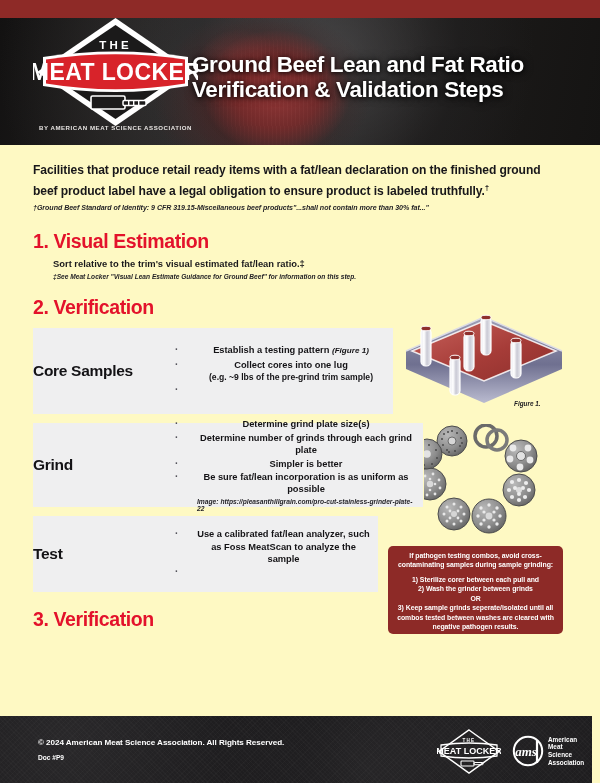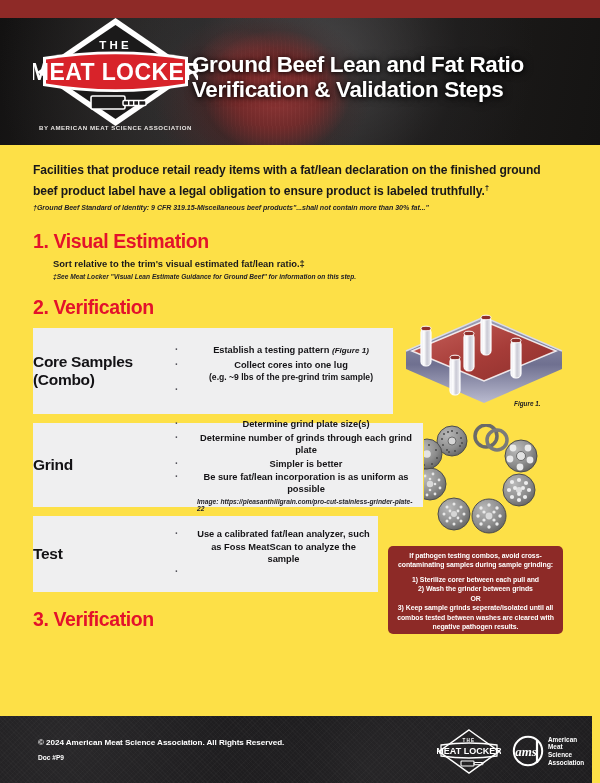--- a/index.html
+++ b/index.html
@@ -9,21 +9,21 @@
     height: 783px;
     background: #ffffff;
     font-family: "Liberation Sans", sans-serif;
   }
 
   .page {
     position: relative;
     width: 600px;
     height: 783px;
     overflow: hidden;
-    background: #fde047;
+    background: #fef9c3;
   }
 
   
   .header {
     position: relative;
     width: 600px;
     height: 145px;
     background: #1c1a19;
     overflow: hidden;
   }
@@ -381,21 +381,20 @@
 
     <h2 class="sec-head sec-head-1">1. Visual Estimation</h2>
     <p class="sub-body">Sort relative to the trim's visual estimated fat/lean ratio.‡</p>
     <p class="sub-foot">‡See Meat Locker "Visual Lean Estimate Guidance for Ground Beef" for information on this step.</p>
 
     <h2 class="sec-head">2. Verification</h2>
 
     <div class="panel" id="panel-core">
       <div class="panel-label">
         <div>Core Samples</div>
-        <div>(Combo)</div>
       </div>
       <div class="panel-list">
         <div class="bullet-row">
           <span class="bullet-dot">·</span>
           <span class="bullet-text"><span>Establish a testing pattern </span><span class="ital">(Figure 1)</span></span>
         </div>
         <div class="bullet-row">
           <span class="bullet-dot">·</span>
           <span class="bullet-text"><span>Collect cores into one lug</span><span class="ital-line">(e.g. ~9 lbs of the pre-grind trim sample)</span></span>
         </div>

